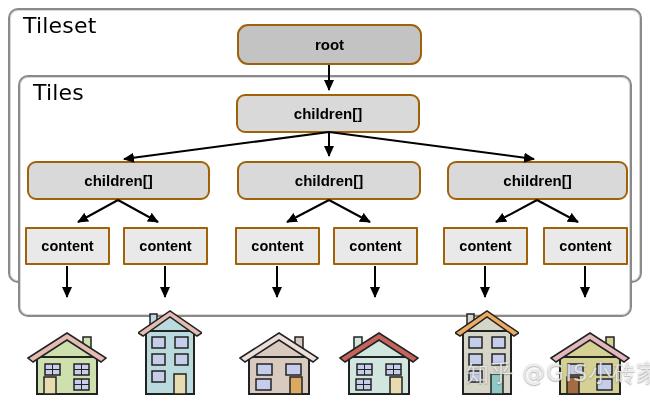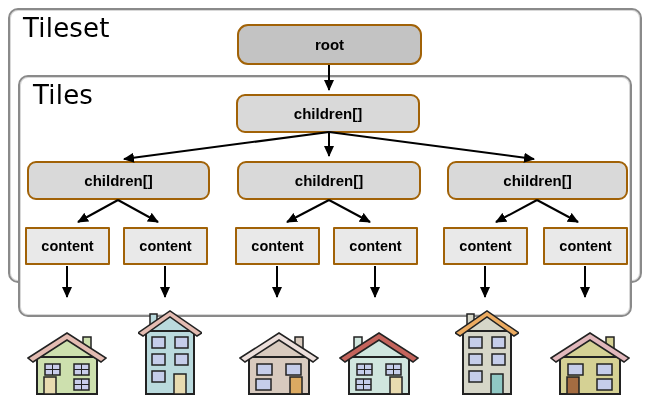--- a/index.html
+++ b/index.html
@@ -7,21 +7,21 @@
     position:relative;width:650px;height:403px;background:#ffffff;overflow:hidden;
     font-family:"DejaVu Sans","Liberation Sans",sans-serif;
   }
   .frame{
     position:absolute;border:2px solid #8a8a8a;border-radius:10px;background:#ffffff;
     box-sizing:border-box;box-shadow:inset 0 0 0 1px #d8d8d8;
   }
   .frame-tileset{left:8px;top:8px;width:634px;height:275px;}
   .frame-tiles{left:18px;top:75px;width:614px;height:242px;}
   .frame-label{
-    position:absolute;left:13px;top:3px;font-size:26px;color:#000;letter-spacing:0.2px;
+    position:absolute;left:13px;top:3px;font-size:22px;color:#000;letter-spacing:0.2px;
   }
   .node{
     position:absolute;box-sizing:border-box;border:2px solid #a16207;border-radius:9px;
     display:flex;align-items:center;justify-content:center;
     font-family:Liberation Sans, sans-serif;font-weight:bold;
     font-size:15px;color:#000;
   }
   .node-root{left:237px;top:24px;width:185px;height:41px;border-radius:11px;}
   .ch-top{left:236px;top:94px;width:184px;height:39px;}
   .ch-a{left:27px;top:161px;width:183px;height:39px;}
@@ -159,13 +159,14 @@
         <rect x="56" y="9" width="8" height="16" fill="#d5d194" stroke="#222" stroke-width="1.5"></rect>
         <polygon points="10,30 40,11 70,30" fill="#d5d194" stroke="#222" stroke-width="1.5"></polygon>
         <rect x="10" y="29" width="60" height="37" fill="#d5d194" stroke="#222" stroke-width="2"></rect>
         <polygon points="1,30 40,5 79,30 74,34 40,12 6,34" fill="#e2b8bc" stroke="#222" stroke-width="1.5"></polygon>
         <rect x="18" y="36" width="15" height="11" fill="#c5cdea" stroke="#222" stroke-width="1.5"></rect>
         <rect x="47" y="36" width="15" height="11" fill="#c5cdea" stroke="#222" stroke-width="1.5"></rect>
         <rect x="17" y="49" width="12" height="17" fill="#a46c41" stroke="#222" stroke-width="1.5"></rect>
         <rect x="47" y="51" width="15" height="11" fill="#c5cdea" stroke="#222" stroke-width="1.5"></rect>
       </svg></div>
 
+  <div class="watermark">知乎 @GIS小砖家</div>
 </div>
 
 </body></html>

